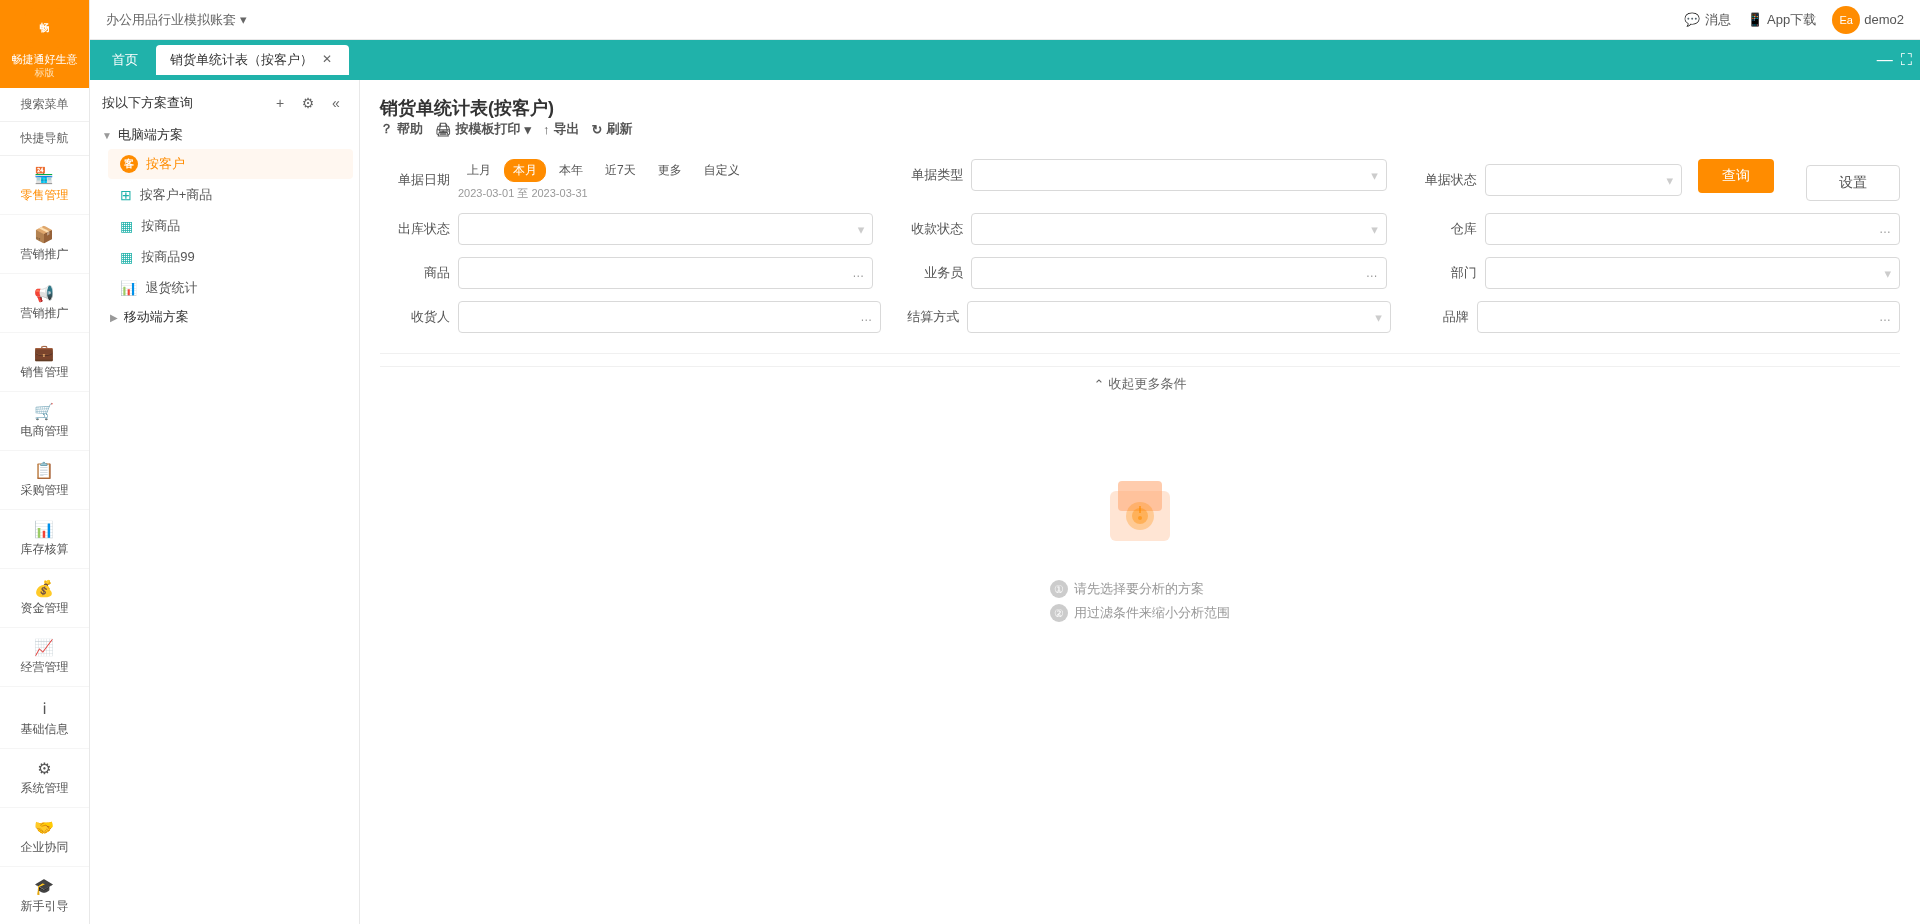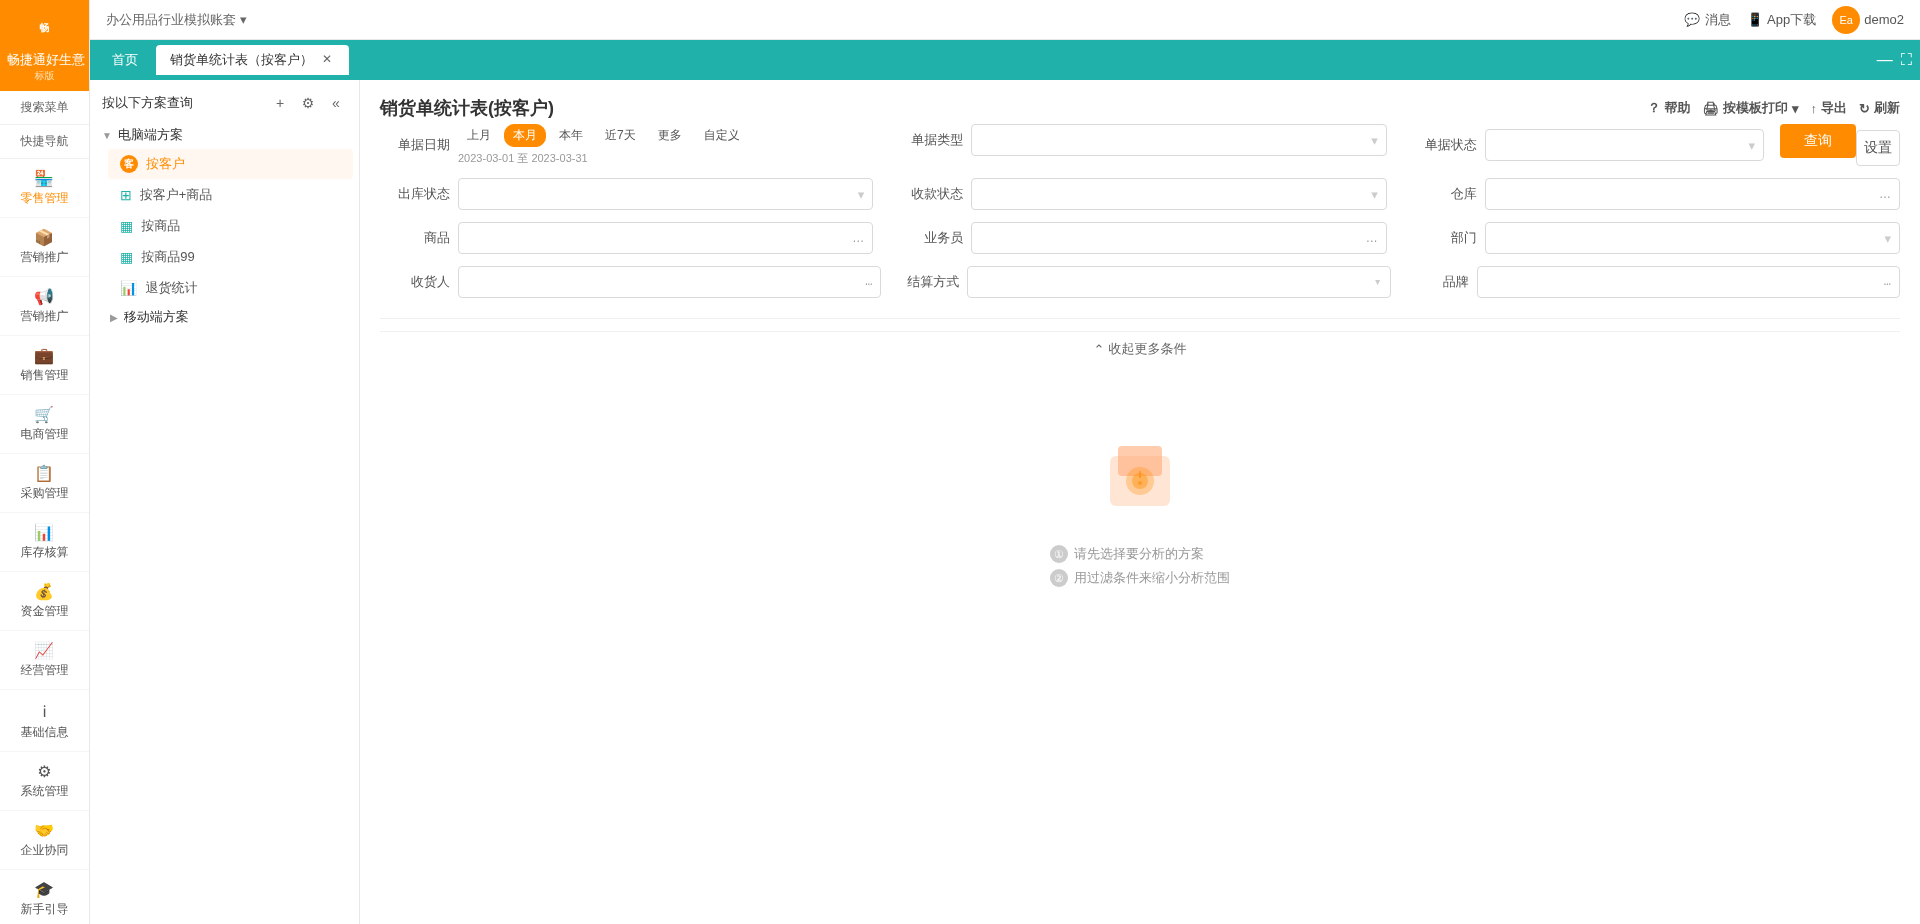--- a/index.html
+++ b/index.html
@@ -1,21 +1,21 @@
 <!DOCTYPE html>
 <html><head>
   <meta charset="utf-8">
   <style>
     * { box-sizing: border-box; margin: 0; padding: 0; }
     body { font-family: 'Microsoft YaHei', sans-serif; font-size: 13px; background: #f5f5f5; display: flex; height: 924px; overflow: hidden; }
 
     
     .sidebar { width: 90px; background: #fff; display: flex; flex-direction: column; border-right: 1px solid #e8e8e8; height: 100%; }
     .sidebar-logo { background: #ff8c00; padding: 8px 4px; text-align: center; cursor: pointer; }
-    .sidebar-logo-text { color: #fff; font-size: 13px; line-height: 1.3; text-align: right; }
+    .sidebar-logo-text { color: #fff; font-size: 11px; line-height: 1.3; }
     .sidebar-search { padding: 8px 6px; border-bottom: 1px solid #f0f0f0; cursor: pointer; }
     .sidebar-nav { padding: 8px 6px; border-bottom: 1px solid #f0f0f0; cursor: pointer; }
     .sidebar-menu-items { flex: 1; overflow-y: auto; }
     .sidebar-item { padding: 10px 6px; text-align: center; cursor: pointer; border-bottom: 1px solid #f5f5f5; color: #555; font-size: 12px; }
     .sidebar-item.active { color: #ff8c00; }
     .sidebar-item-icon { font-size: 16px; margin-bottom: 2px; }
 
     
     .main { flex: 1; display: flex; flex-direction: column; overflow: hidden; }
 
@@ -47,34 +47,34 @@
     .scheme-group { }
     .scheme-group-header { display: flex; align-items: center; padding: 4px 12px; color: #333; font-size: 13px; cursor: pointer; gap: 6px; }
     .scheme-items { padding-left: 12px; }
     .scheme-item { display: flex; align-items: center; padding: 6px 12px; cursor: pointer; gap: 8px; font-size: 13px; color: #555; border-radius: 4px; margin: 1px 6px; }
     .scheme-item.active { background: #fff7f0; color: #ff8c00; }
     .scheme-item-icon { width: 18px; height: 18px; border-radius: 50%; background: #ff8c00; color: #fff; display: flex; align-items: center; justify-content: center; font-size: 10px; font-weight: bold; flex-shrink: 0; }
     .scheme-sub-group { display: flex; align-items: center; padding: 4px 12px; color: #333; font-size: 13px; cursor: pointer; gap: 6px; margin-left: 8px; }
 
     
     .filter-panel { flex: 1; padding: 16px 20px; }
-    .filter-page-title { font-size: 18px; font-weight: 600; color: #333; margin-bottom: 4px; display: flex; justify-content: space-between; }
+    .filter-page-title { font-size: 18px; font-weight: 600; color: #333; margin-bottom: 21px; display: flex; justify-content: space-between; flex-direction: column; }
     .filter-page-actions { display: flex; gap: 12px; font-size: 13px; }
     .filter-action { display: flex; align-items: center; gap: 4px; cursor: pointer; color: #555; }
     .filter-row { display: flex; align-items: center; gap: 8px; }
     .filter-label { width: 70px; flex-shrink: 0; color: #555; font-size: 13px; text-align: right; }
     .filter-input { flex: 1; border: 1px solid #d9d9d9; border-radius: 4px; padding: 5px 8px; font-size: 13px; color: #333; cursor: pointer; display: flex; align-items: center; justify-content: space-between; min-height: 32px; }
     .date-shortcuts { display: flex; gap: 4px; align-items: center; flex-wrap: wrap; }
     .date-btn { padding: 2px 8px; border-radius: 3px; font-size: 12px; cursor: pointer; color: #555; border: 1px solid transparent; }
     .date-btn.active { background: #ff8c00; color: #fff; border-color: #ff8c00; border-radius: 10px; }
     .date-range-text { font-size: 11px; color: #999; }
     .filter-ellipsis { color: #999; font-size: 12px; cursor: pointer; }
 
     .query-btn { background: #ff8c00; color: #fff; border: none; padding: 8px 24px; border-radius: 4px; cursor: pointer; font-size: 14px; }
-    .settings-btn { background: #fff; color: #555; border: 1px solid #d9d9d9; padding: 8px 7px; border-radius: 4px; cursor: pointer; font-size: 14px; margin-top: 6px; }
+    .settings-btn { background: #fff; color: #555; border: 1px solid #d9d9d9; padding: 8px 32px; border-radius: 4px; cursor: pointer; font-size: 14px; margin-top: 6px; margin-left: 32px; }
 
     .btn-group { display: flex; flex-direction: row; align-items: flex-start; margin-left: 8px; }
 
     .collapse-bar { text-align: center; padding: 8px; color: #666; font-size: 13px; cursor: pointer; border-top: 1px solid #f0f0f0; margin-top: 12px; display: flex; align-items: center; justify-content: center; gap: 4px; }
 
     
     .empty-state { display: flex; flex-direction: column; align-items: center; justify-content: center; padding: 60px 0; color: #999; font-size: 13px; }
     .empty-tips { display: flex; flex-direction: column; gap: 6px; }
     .empty-tip { display: flex; align-items: center; gap: 6px; }
     .tip-num { width: 18px; height: 18px; border-radius: 50%; background: #ccc; color: #fff; display: flex; align-items: center; justify-content: center; font-size: 11px; flex-shrink: 0; }
@@ -369,21 +369,21 @@
               <div class="filter-row">
                 <span class="filter-label">部门</span>
                 <div class="filter-input" style="flex:1;">
                   <span></span>
                   <span style="color:#ccc;">▾</span>
                 </div>
               </div>
             </div>
           </div>
 
-          <div style="display:flex;gap:8px;margin-bottom:8px;font-family:Liberation Mono, monospace;">
+          <div style="display:flex;gap:8px;margin-bottom:8px;">
             <div style="flex:1;">
               <div class="filter-row">
                 <span class="filter-label">收货人</span>
                 <div class="filter-input" style="flex:1;">
                   <span></span>
                   <span class="filter-ellipsis">…</span>
                 </div>
               </div>
             </div>
             <div style="flex:1;">

